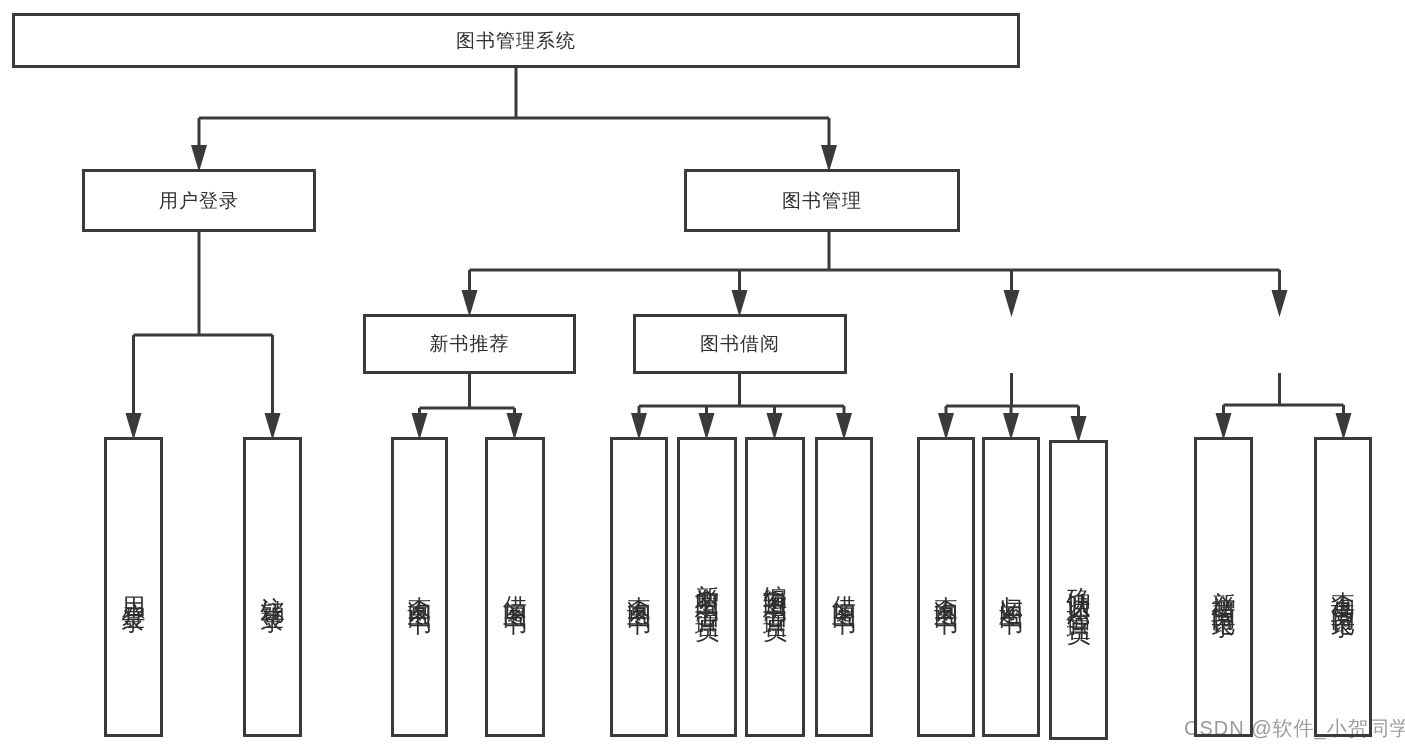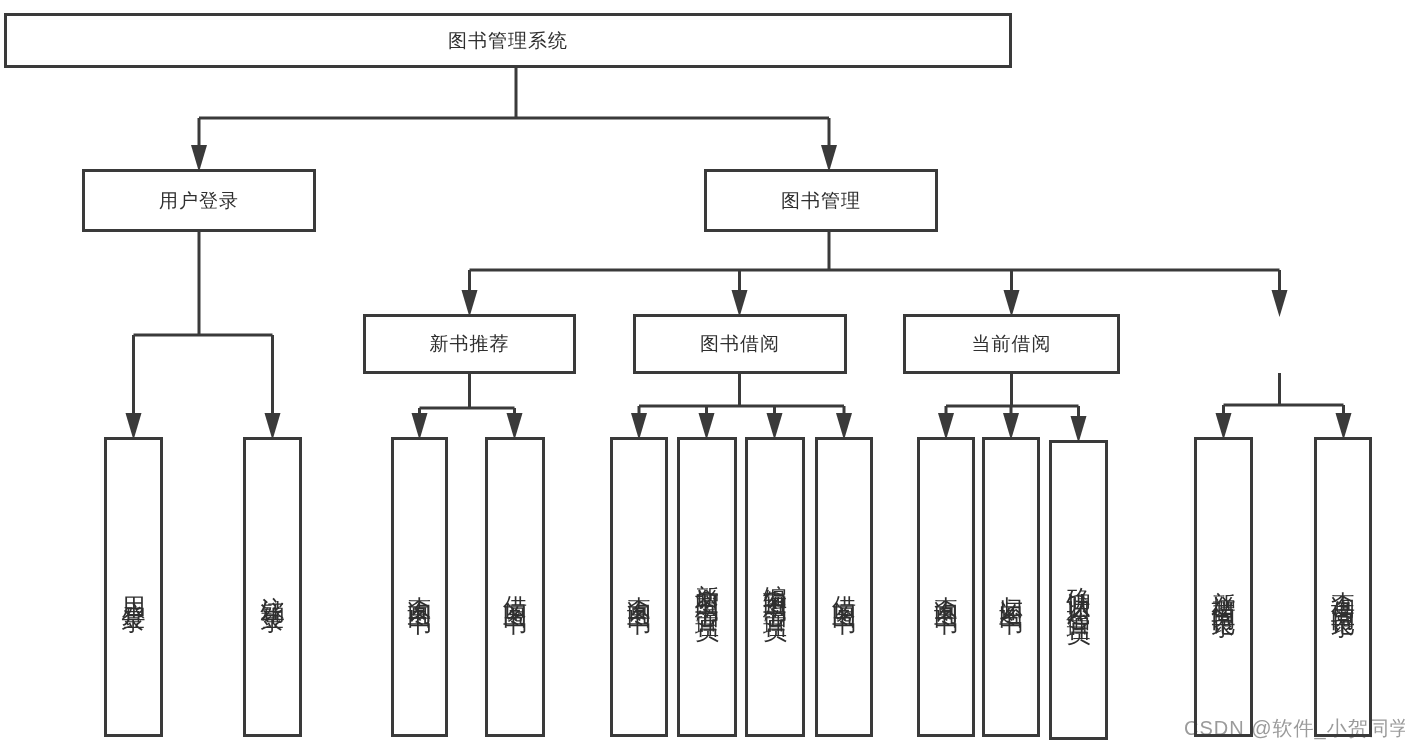--- a/index.html
+++ b/index.html
@@ -77,39 +77,36 @@
       <polygon points="766.5,413 782.5,413 774.5,440"></polygon>
       <polygon points="836,413 852,413 844,440"></polygon>
       <polygon points="938,413 954,413 946,440"></polygon>
       <polygon points="1003,413 1019,413 1011,440"></polygon>
       <polygon points="1070.5,416 1086.5,416 1078.5,443"></polygon>
       <polygon points="1215.5,413 1231.5,413 1223.5,440"></polygon>
       <polygon points="1335.5,413 1351.5,413 1343.5,440"></polygon>
     </g>
   </svg>
 
-  <div class="hnode" style="left:4px;top:13px;width:1008px;height:55px">
+  <div class="hnode" style="left:12px;top:13px;width:1008px;height:55px">
     <span class="hlabel">图书管理系统</span>
   </div>
 
   <div class="hnode" style="left:82px;top:169px;width:234px;height:63px">
     <span class="hlabel">用户登录</span>
   </div>
-  <div class="hnode" style="left:704px;top:169px;width:234px;height:63px">
+  <div class="hnode" style="left:684px;top:169px;width:276px;height:63px">
     <span class="hlabel">图书管理</span>
   </div>
 
   <div class="hnode" style="left:633px;top:314px;width:214px;height:60px">
     <span class="hlabel">图书借阅</span>
   </div>
   <div class="hnode" style="left:363px;top:314px;width:213px;height:60px">
     <span class="hlabel">新书推荐</span>
-  </div>
-  <div class="hnode" style="left:903px;top:314px;width:217px;height:60px">
-    <span class="hlabel">当前借阅</span>
   </div>
 
   <div class="vnode" style="left:104px;top:437px;width:59px;height:300px">
     <span class="vlabel">用户登录</span>
   </div>
   <div class="vnode" style="left:243px;top:437px;width:59px;height:300px">
     <span class="vlabel">注销登录</span>
   </div>
 
   <div class="vnode" style="left:391px;top:437px;width:57px;height:300px">

